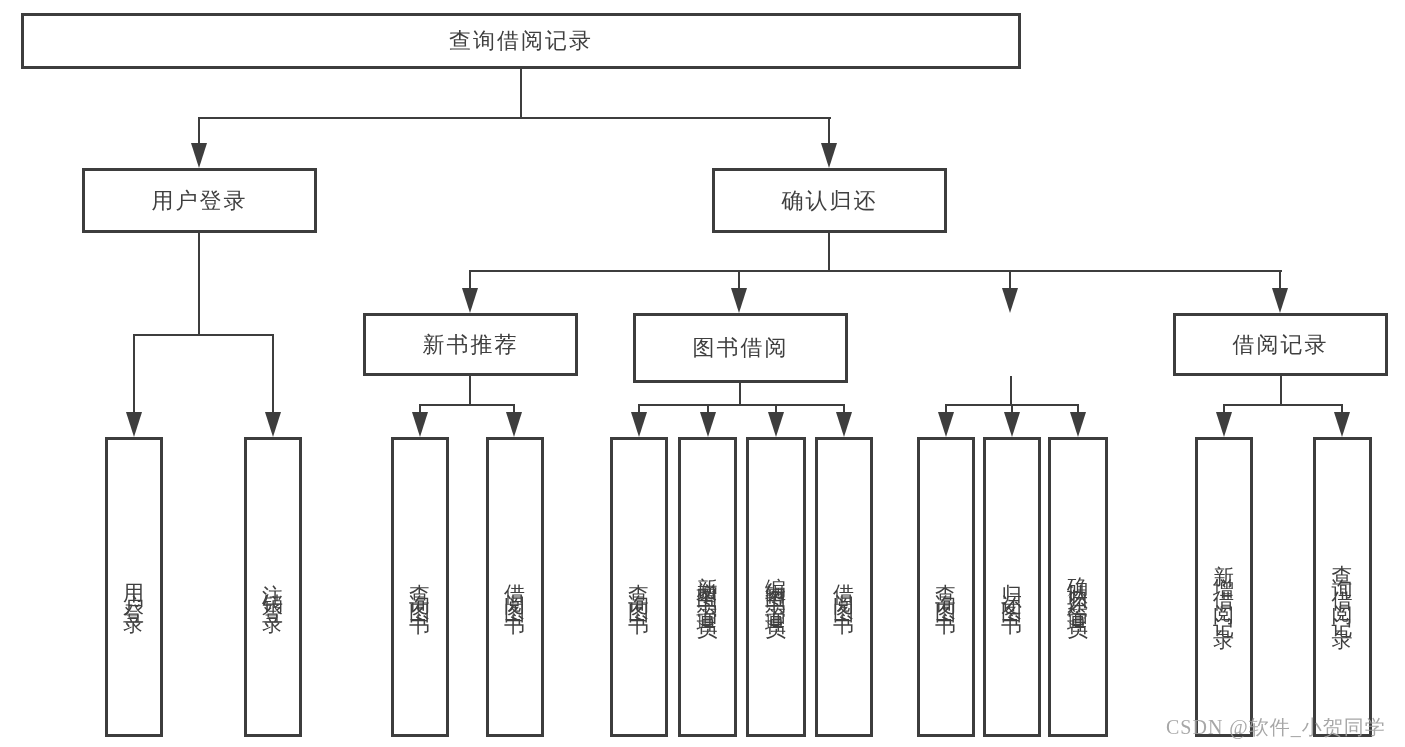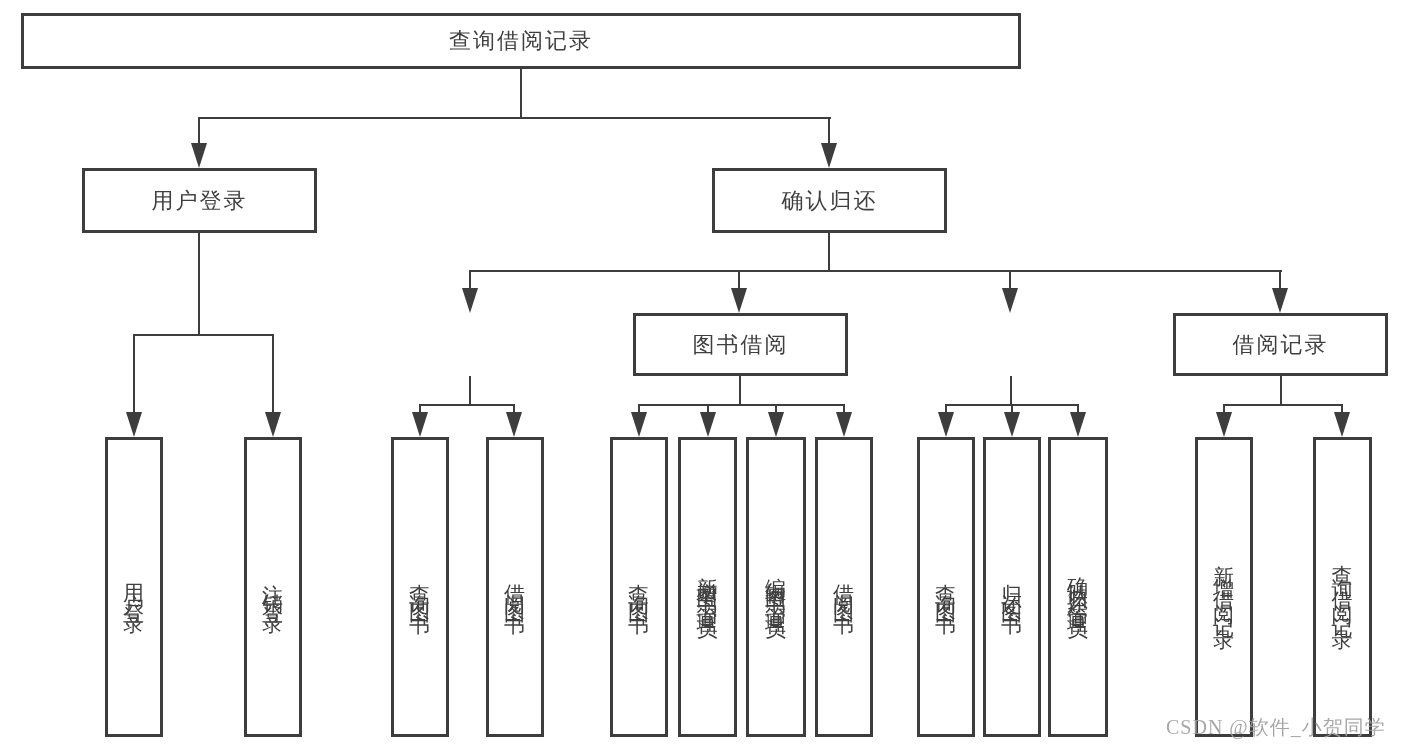--- a/index.html
+++ b/index.html
@@ -108,21 +108,24 @@
   <div class="seg" style="left:469px; top:270px; width:813px; height:2px;"></div>
   <div class="seg" style="left:469px; top:272px; width:2px; height:17px;"></div>
   <div class="seg" style="left:738px; top:272px; width:2px; height:17px;"></div>
   <div class="seg" style="left:1009px; top:272px; width:2px; height:17px;"></div>
   <div class="seg" style="left:1279px; top:272px; width:2px; height:17px;"></div>
   <div class="arrow" style="left:462px; top:288px;"></div>
   <div class="arrow" style="left:731px; top:288px;"></div>
   <div class="arrow" style="left:1002px; top:288px;"></div>
   <div class="arrow" style="left:1272px; top:288px;"></div>
 
-  <div class="node" style="left:633px; top:313px; width:215px; height:63px;">
+  <div class="node" style="left:363px; top:313px; width:215px; height:63px;">
+    <span>新书推荐</span>
+  </div>
+  <div class="node" style="left:633px; top:313px; width:215px; height:70px;">
     <span>图书借阅</span>
   </div>
   <div class="node" style="left:1173px; top:313px; width:215px; height:63px;">
     <span>借阅记录</span>
   </div>
 
   <div class="seg" style="left:469px; top:376px; width:2px; height:30px;"></div>
   <div class="seg" style="left:419px; top:404px; width:96px; height:2px;"></div>
   <div class="seg" style="left:419px; top:406px; width:2px; height:7px;"></div>
   <div class="seg" style="left:513px; top:406px; width:2px; height:7px;"></div>

